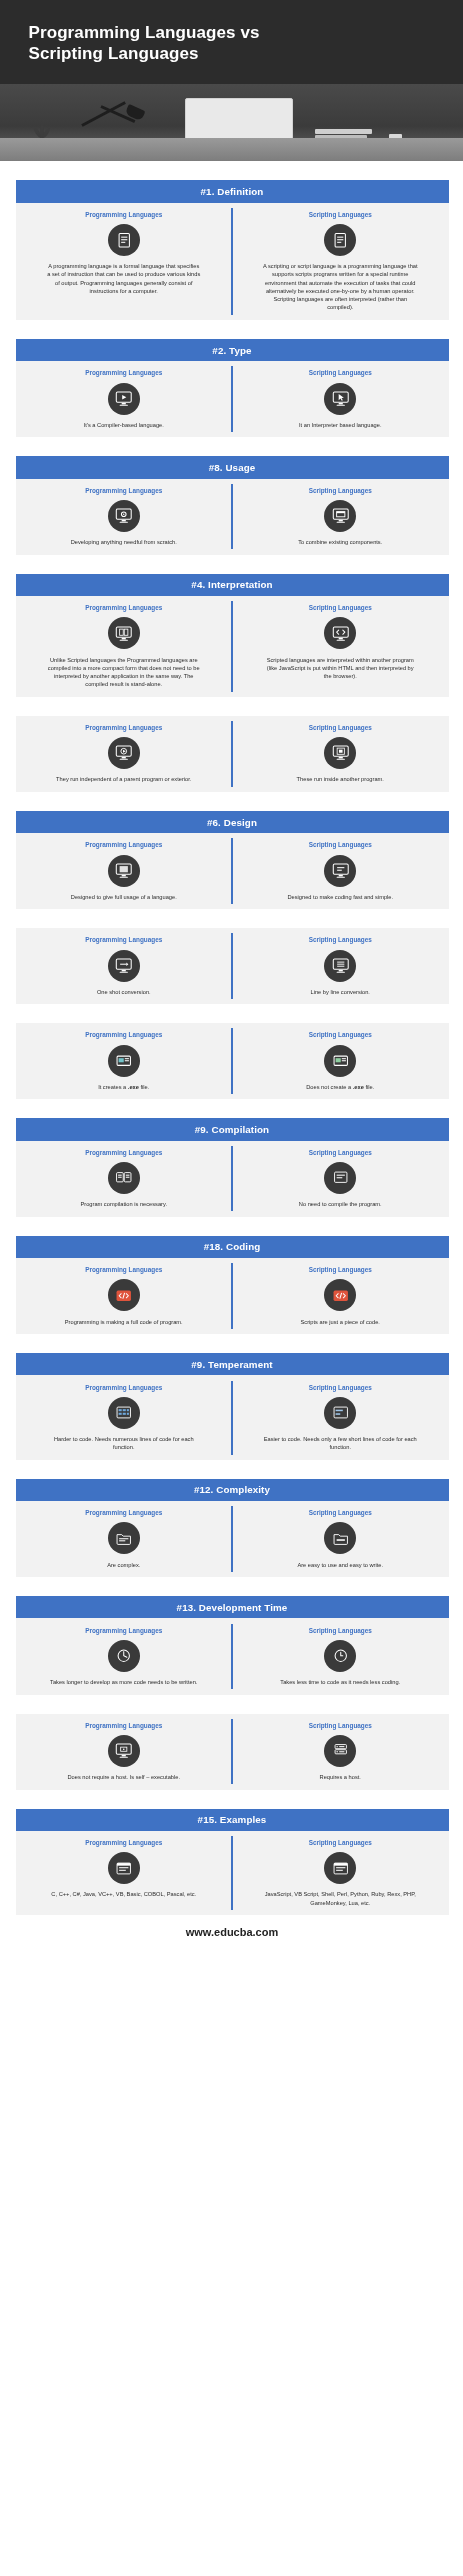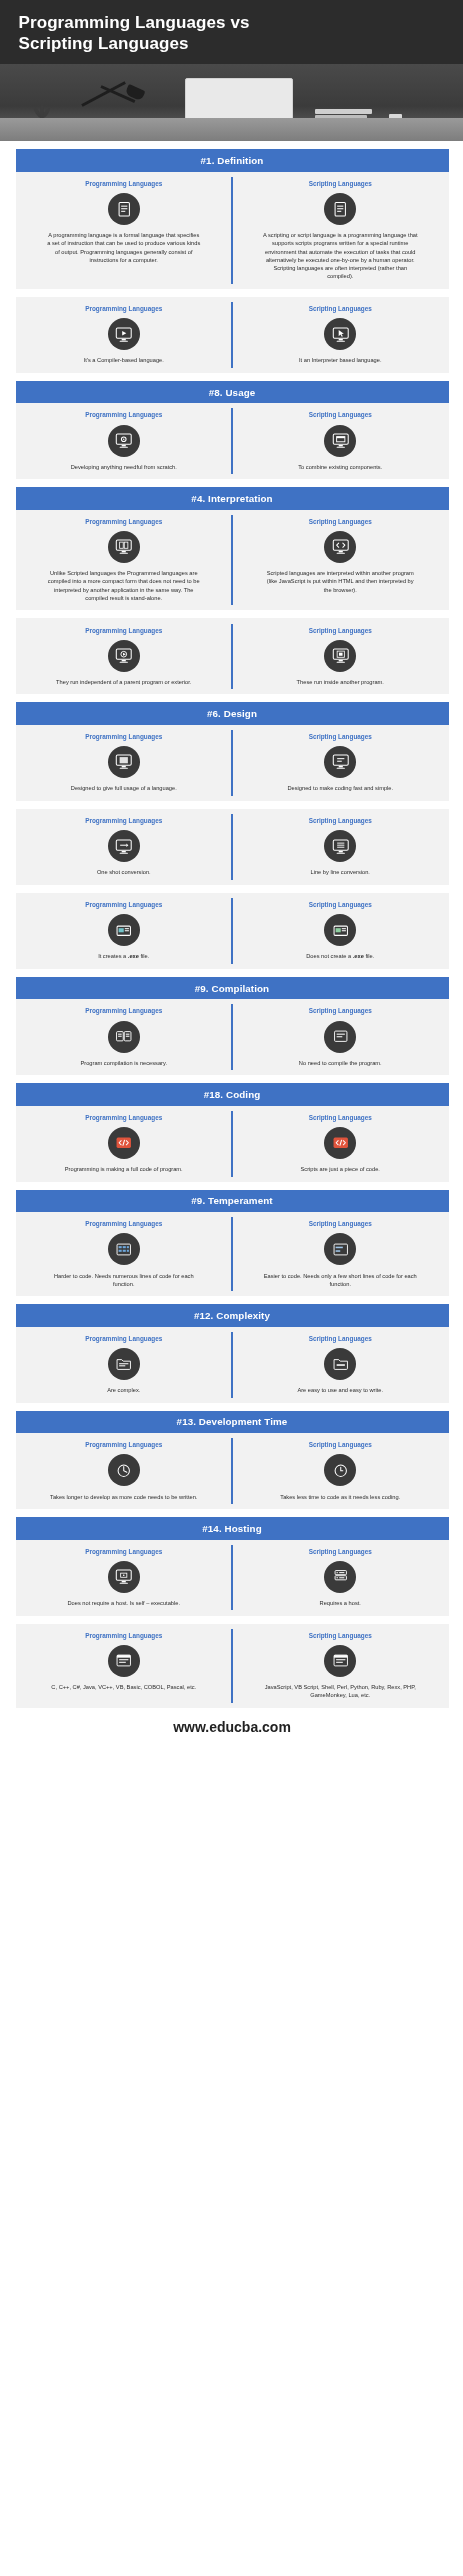--- a/index.html
+++ b/index.html
@@ -14,21 +14,21 @@
     width: 464px;
     position: relative;
     background: #ffffff;
   }
   
   .header {
     background: #2c2c2c;
     padding: 13.4px 18.5px 9.3px 18.5px;
   }
   .header h1 {
-    margin: 0;
+    margin: 10px;
     color: #ffffff;
     font-size: 17px;
     line-height: 1.22;
     font-weight: bold;
     letter-spacing: 0.1px;
   }
   .hero {
     height: 77px;
     background: linear-gradient(180deg,#4a4a4a 0%, #3b3b3b 55%, #6d6d6d 100%);
     position: relative;
@@ -73,21 +73,21 @@
   }
   .hero .plant {
     position:absolute; left:32px; top:38px; width:20.6px; height:28px;
   }
   .hero .plant .pot { position:absolute; bottom:0; left:3.1px; width:14.4px; height:11.3px; background:#c9c9c9; border-radius:0 0 3.1px 3.1px;}
   .hero .plant .leaf { position:absolute; bottom:10.3px; left:8.2px; width:4.1px; height:15.5px; background:#3d3d3d; border-radius:50%;}
   .hero .plant .leaf.l2 { transform: rotate(35deg); left:12.4px; height:12.4px;}
   .hero .plant .leaf.l3 { transform: rotate(-35deg); left:4.1px; height:12.4px;}
 
   
-  .section { padding: 0 15.5px; margin-top: 8px; }
+  .section { padding: 0 15.5px; margin-top: 19px; }
   .band {
     background: #3f72c4;
     color: #ffffff;
     text-align: center;
     font-size: 9.8px;
     font-weight: bold;
     padding: 5.7px 4.1px;
     letter-spacing:0.1px;
   }
   .panel {
@@ -129,21 +129,21 @@
     line-height: 1.45;
     color: #2b2b2b;
     max-width: 155px;
     margin: 0 auto;
   }
   .desc b { font-weight: bold; }
 
   .footer {
     text-align:center;
     padding: 11.3px 0 13.4px 0;
-    font-size: 14px;
+    font-size: 11px;
     color: #222;
     font-weight: bold;
   }
 </style>
 </head>
 <body>
 
 <div class="page">
 
   <div class="header">
@@ -205,20 +205,21 @@
         <rect x="10" y="9" width="12" height="2" fill="#ffffff"></rect>
         <rect x="10" y="14" width="12" height="2" fill="#ffffff"></rect>
         <rect x="10" y="19" width="8" height="2" fill="#ffffff"></rect>
               </svg>
             </div>
       <div class="desc">A scripting or script language is a programming language that supports scripts programs written for a special runtime environment that automate the execution of tasks that could alternatively be executed one-by-one by a human operator. Scripting languages are often interpreted (rather than compiled).</div>
     </div>
     </div>
   </div>
   <div class="section">
+    <div class="band">#2. Type</div>
     <div class="panel">
 
     <div class="col">
       <div class="col-title">Programming Languages</div>
       <div class="icon-wrap">
               <svg width="17.5" height="17.5" viewBox="0 0 34 34">
        <rect x="2.5" y="4" width="29" height="20" rx="2.5" fill="none" stroke="#ffffff" stroke-width="2"></rect>
        <rect x="13" y="25" width="8" height="3" fill="#ffffff"></rect>
        <rect x="9" y="28.5" width="16" height="2" rx="1" fill="#ffffff"></rect>
        <polygon points="14,9.5 22,14 14,18.5" fill="#ffffff"></polygon>
@@ -574,21 +575,20 @@
               <svg width="17.5" height="17.5" viewBox="0 0 34 34">
         <circle cx="17" cy="17" r="11" fill="none" stroke="#ffffff" stroke-width="2"></circle>
         <path d="M17 10 V17 L21 17" fill="none" stroke="#ffffff" stroke-width="2" stroke-linecap="round"></path>
               </svg>
             </div>
       <div class="desc">Takes less time to code as it needs less coding.</div>
     </div>
     </div>
   </div>
   <div class="section">
-    <div class="band">#14. Hosting</div>
     <div class="panel">
 
     <div class="col">
       <div class="col-title">Programming Languages</div>
       <div class="icon-wrap">
               <svg width="17.5" height="17.5" viewBox="0 0 34 34">
        <rect x="2.5" y="4" width="29" height="20" rx="2.5" fill="none" stroke="#ffffff" stroke-width="2"></rect>
        <rect x="13" y="25" width="8" height="3" fill="#ffffff"></rect>
        <rect x="9" y="28.5" width="16" height="2" rx="1" fill="#ffffff"></rect>
        <rect x="11" y="10" width="12" height="8" fill="none" stroke="#ffffff" stroke-width="1.6"></rect>
@@ -608,20 +608,21 @@
                 <circle cx="10" cy="19" r="1.4" fill="#ffffff"></circle>
         <rect x="14" y="8" width="10" height="2" fill="#ffffff"></rect>
                 <rect x="14" y="18" width="10" height="2" fill="#ffffff"></rect>
               </svg>
             </div>
       <div class="desc">Requires a host.</div>
     </div>
     </div>
   </div>
   <div class="section">
+    <div class="band">#15. Examples</div>
     <div class="panel">
 
     <div class="col">
       <div class="col-title">Programming Languages</div>
       <div class="icon-wrap">
               <svg width="17.5" height="17.5" viewBox="0 0 34 34">
         <rect x="4" y="6" width="26" height="21" rx="2" fill="none" stroke="#ffffff" stroke-width="1.8"></rect>
         <rect x="4" y="6" width="26" height="5" fill="#ffffff"></rect>
         <rect x="8" y="14" width="18" height="2" fill="#ffffff"></rect>
         <rect x="8" y="19" width="13" height="2" fill="#ffffff"></rect>

